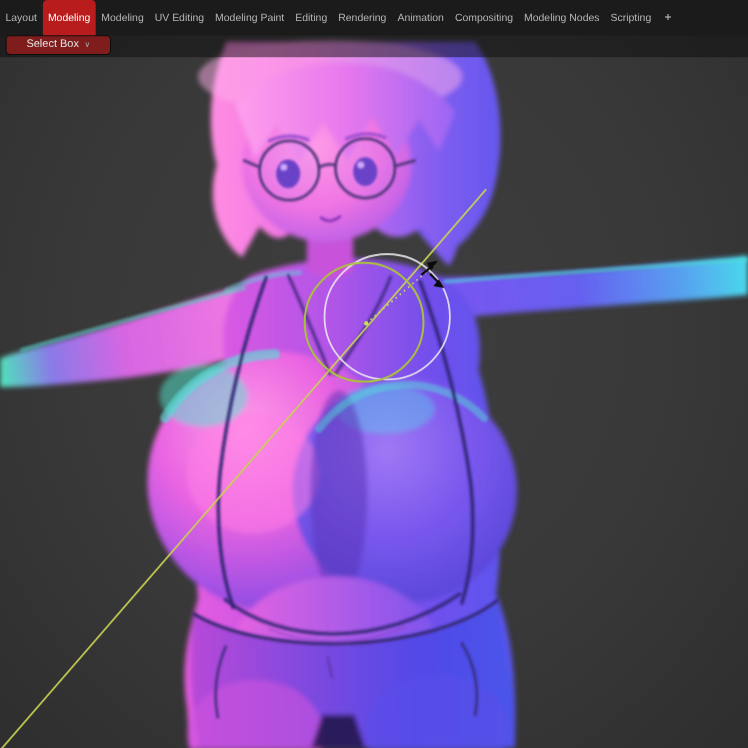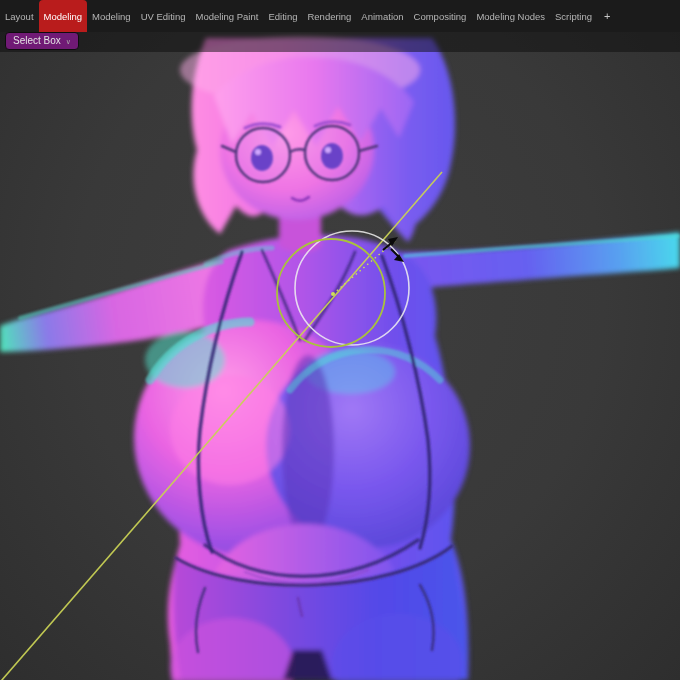--- a/index.html
+++ b/index.html
@@ -28,22 +28,22 @@
   }
   .scene{position:absolute;left:0;top:0;width:680px;height:680px;z-index:1;}
   
   .vp-header{
     position:absolute;left:0;right:0;top:30px;height:22px;
     background:rgba(12,12,12,0.50);
     display:flex;align-items:center;padding-left:5px;z-index:10;
   }
   .tool-pill{
     display:inline-flex;align-items:center;gap:5px;
-    background:#701a75;border:1px solid #0d0d0d;border-radius:4px;
-    padding:2px 7px;font-size:10px;color:#e3e3e3;line-height:1.2;cursor:default;
+    background:#7f1d1d;border:1px solid #0d0d0d;border-radius:4px;
+    padding:2px 18px;font-size:10px;color:#e3e3e3;line-height:1.2;cursor:default;
   }
   .chevron{font-size:7px;color:#aaaaaa;line-height:1;}
 </style>
 </head>
 <body>
 
 <div class="viewport"></div>
 
 <svg class="scene" viewBox="0 0 680 680">
   <defs>

